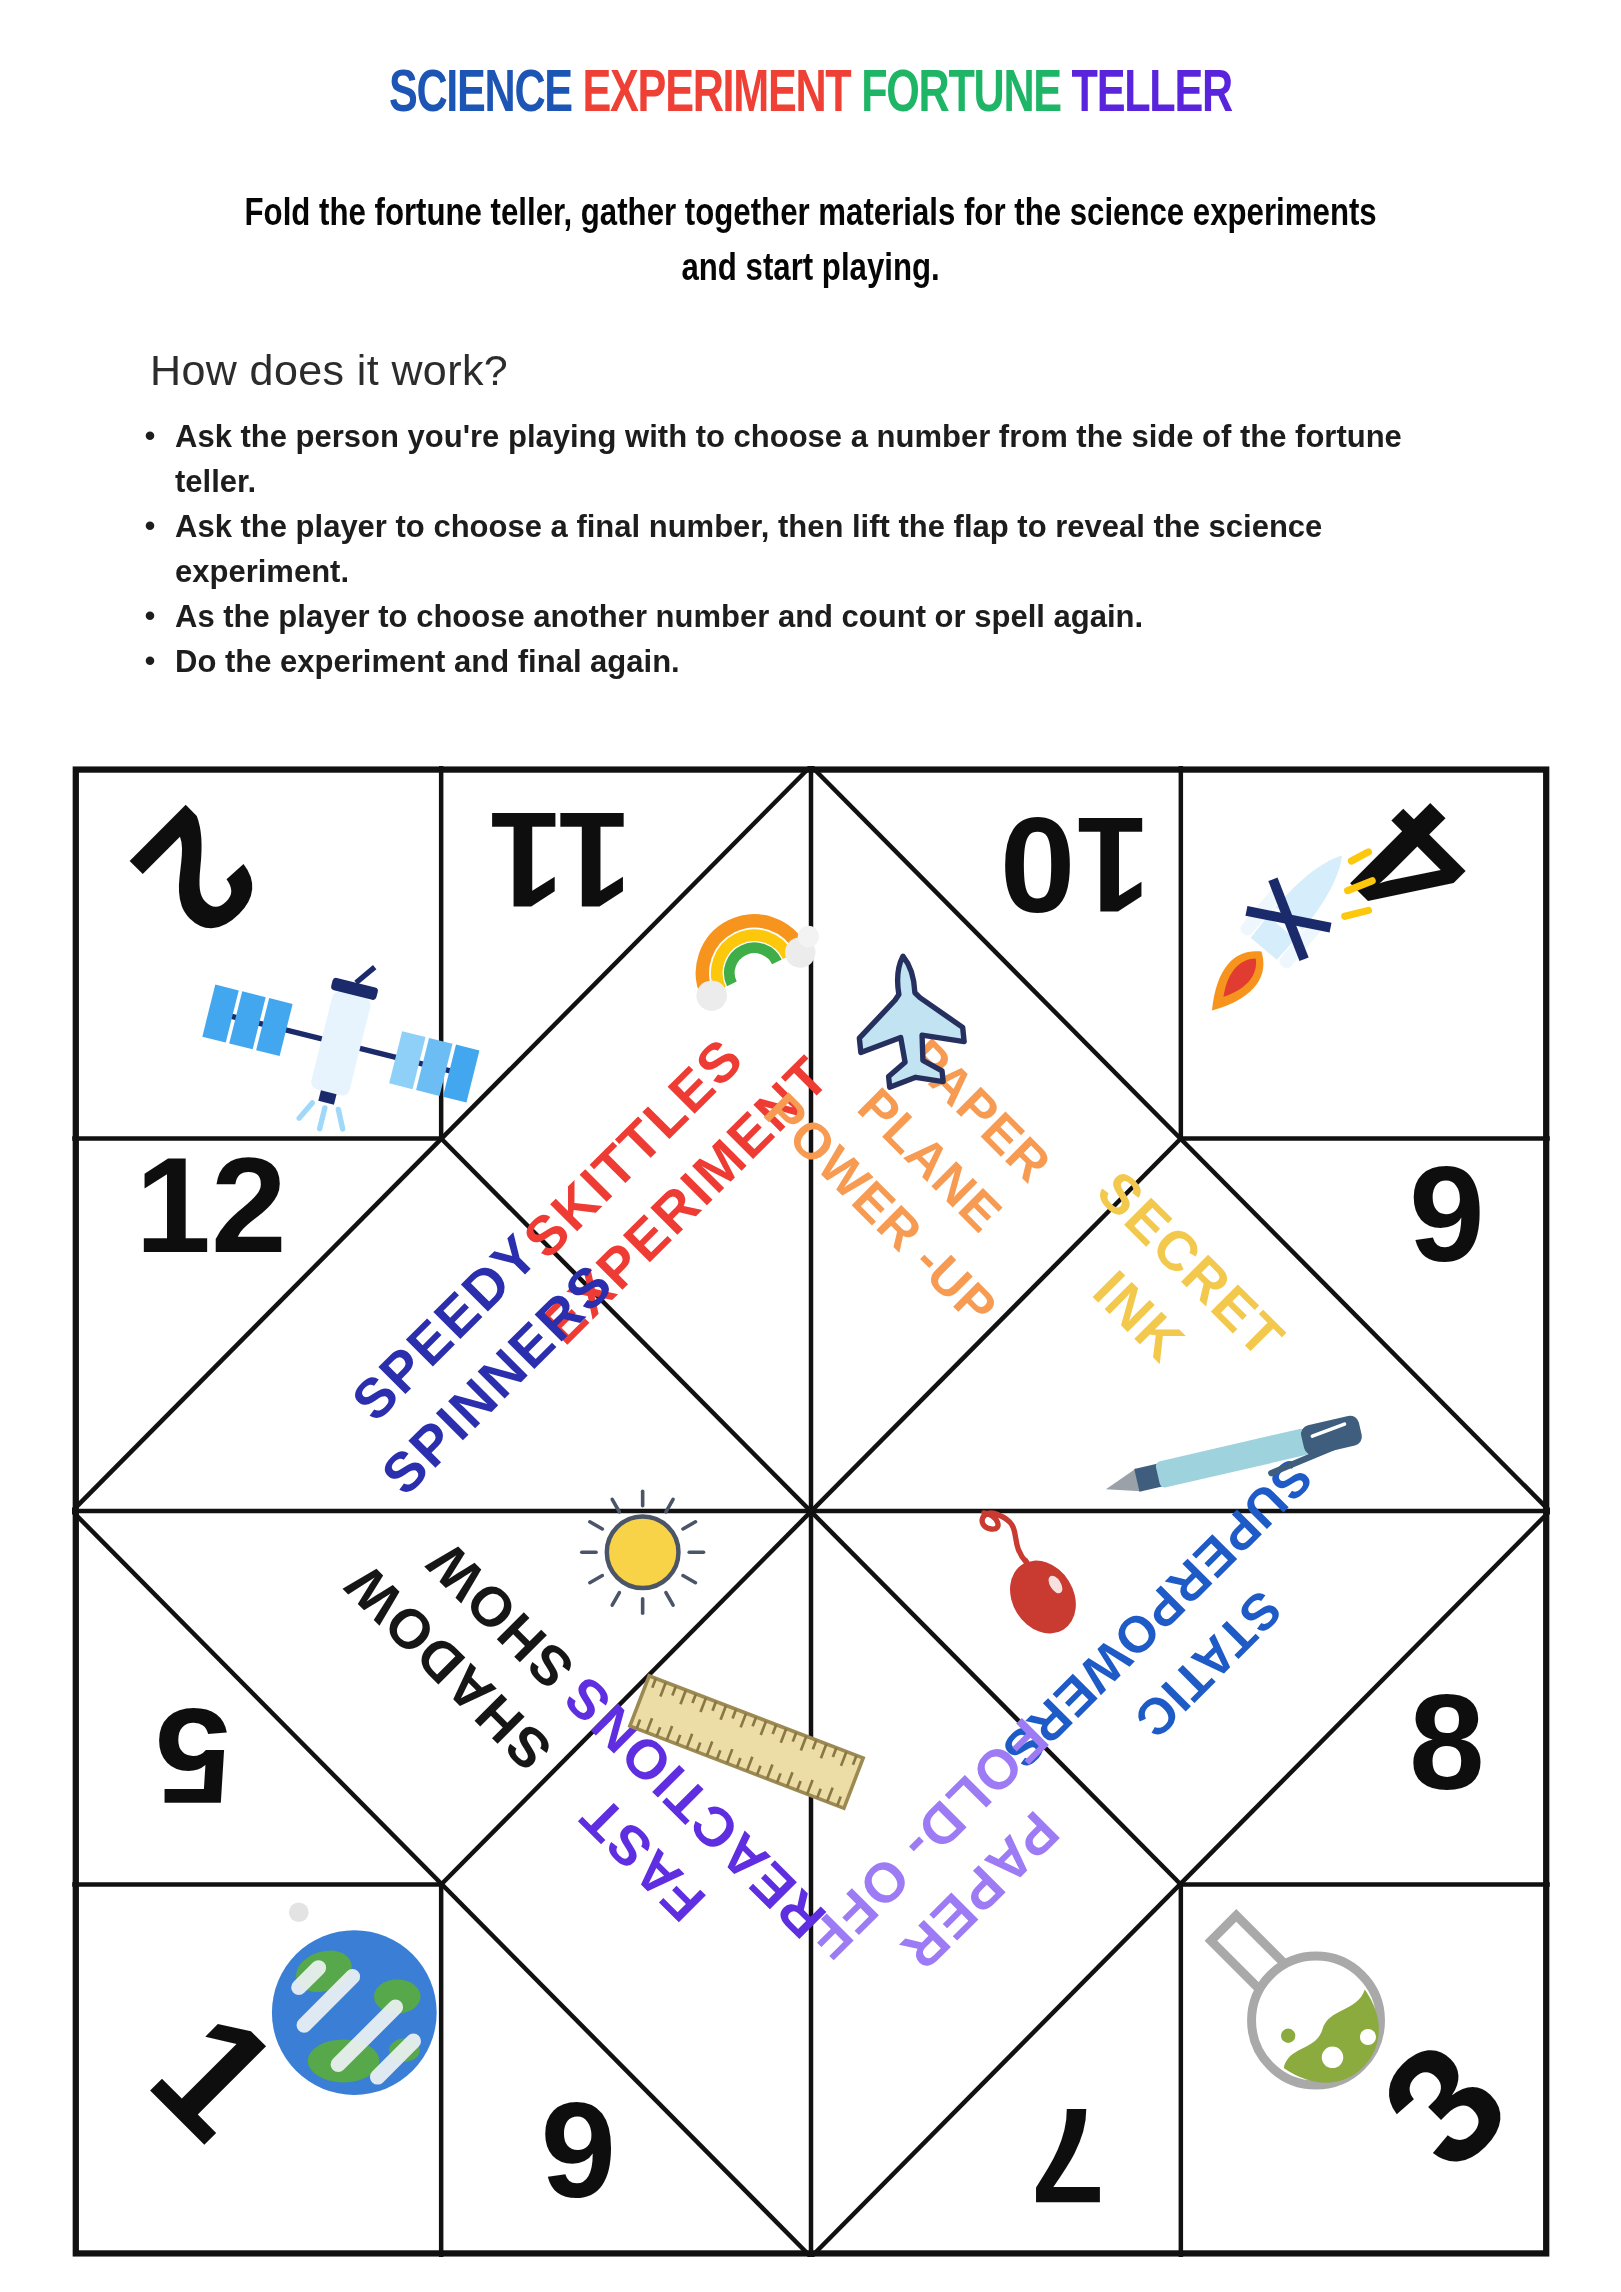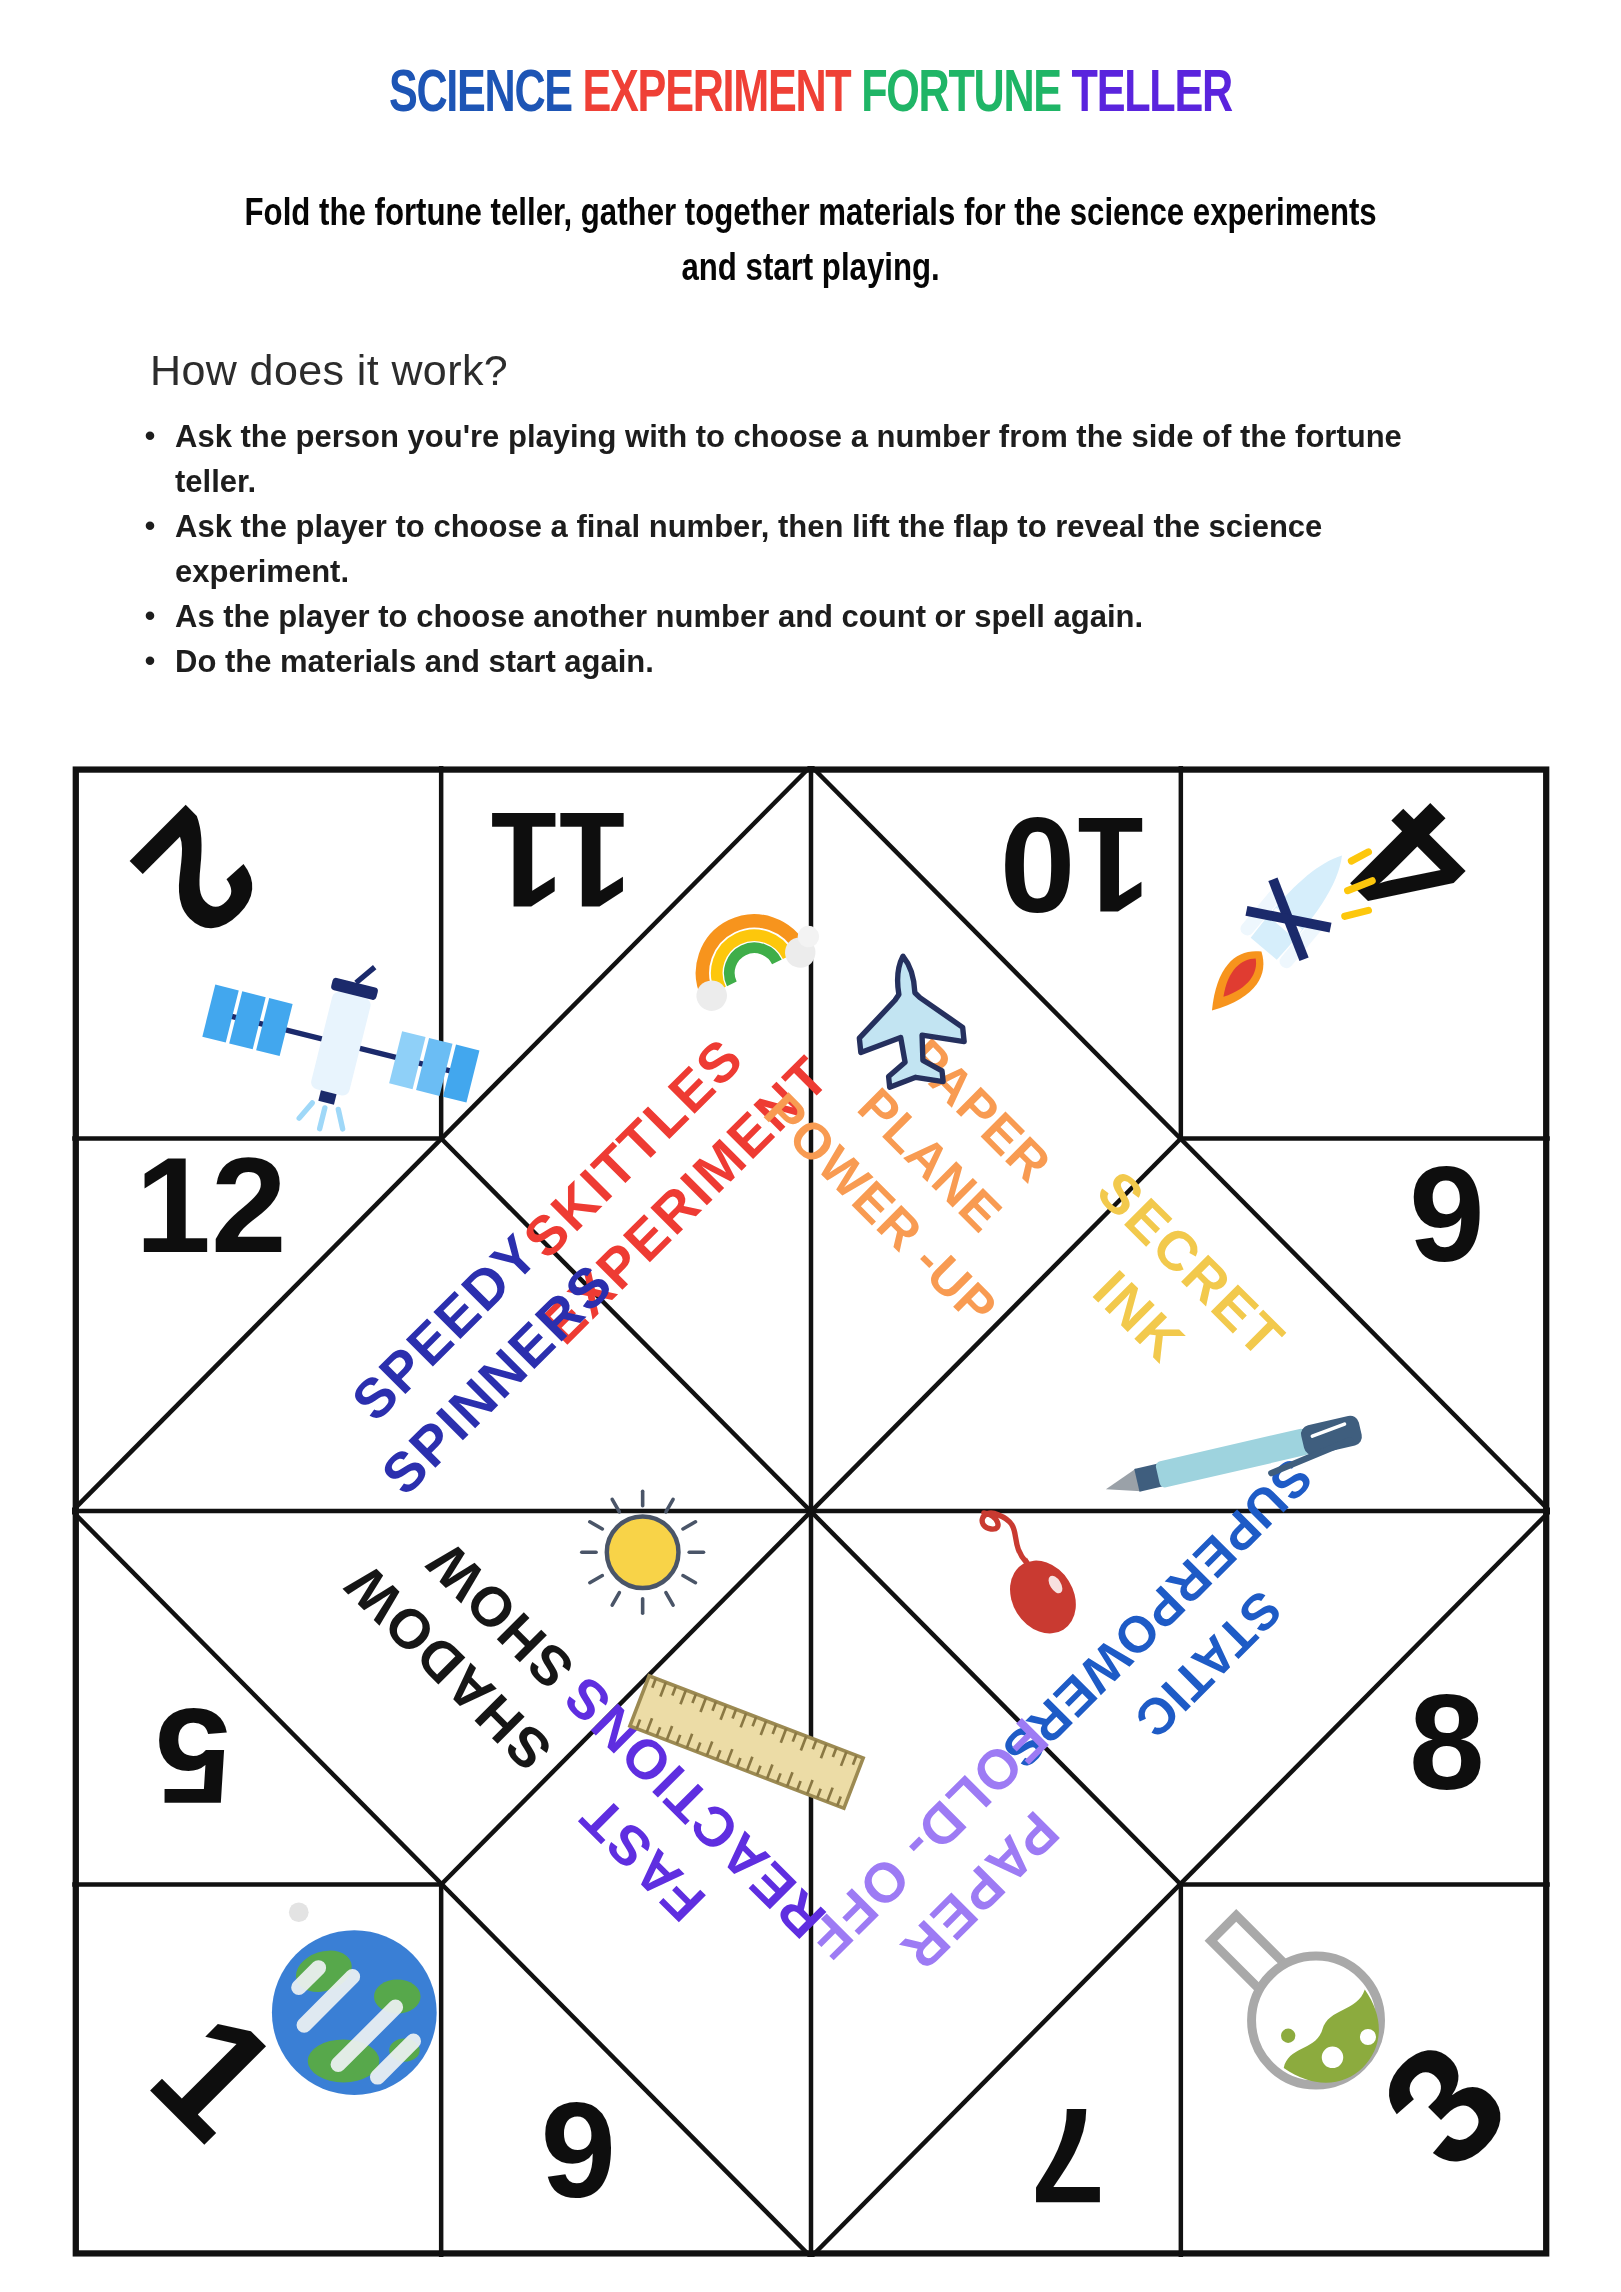--- a/index.html
+++ b/index.html
@@ -57,21 +57,21 @@
     <span>and start playing.</span>
   </span>
 </div>
 
 <div class="how-heading">How does it work?</div>
 
 <ul class="bullets">
   <li>Ask the person you're playing with to choose a number from the side of the fortune teller.</li>
   <li>Ask the player to choose a final number, then lift the flap to reveal the science experiment.</li>
   <li>As the player to choose another number and count or spell again.</li>
-  <li>Do the materials and start again.</li>
+  <li>Do the experiment and final again.</li>
 </ul>
 
 <div class="grid-wrap">
 <svg width="1478" height="1491" viewBox="0 0 1650 1665" xmlns="http://www.w3.org/2000/svg">
 
   <g>
     <rect class="fold-outer" x="4" y="4" width="1642" height="1657"></rect>
     <line class="fold" x1="825" y1="0" x2="1650" y2="832"></line>
     <line class="fold" x1="1650" y1="832" x2="825" y2="1665"></line>
     <line class="fold" x1="825" y1="1665" x2="0" y2="832"></line>

